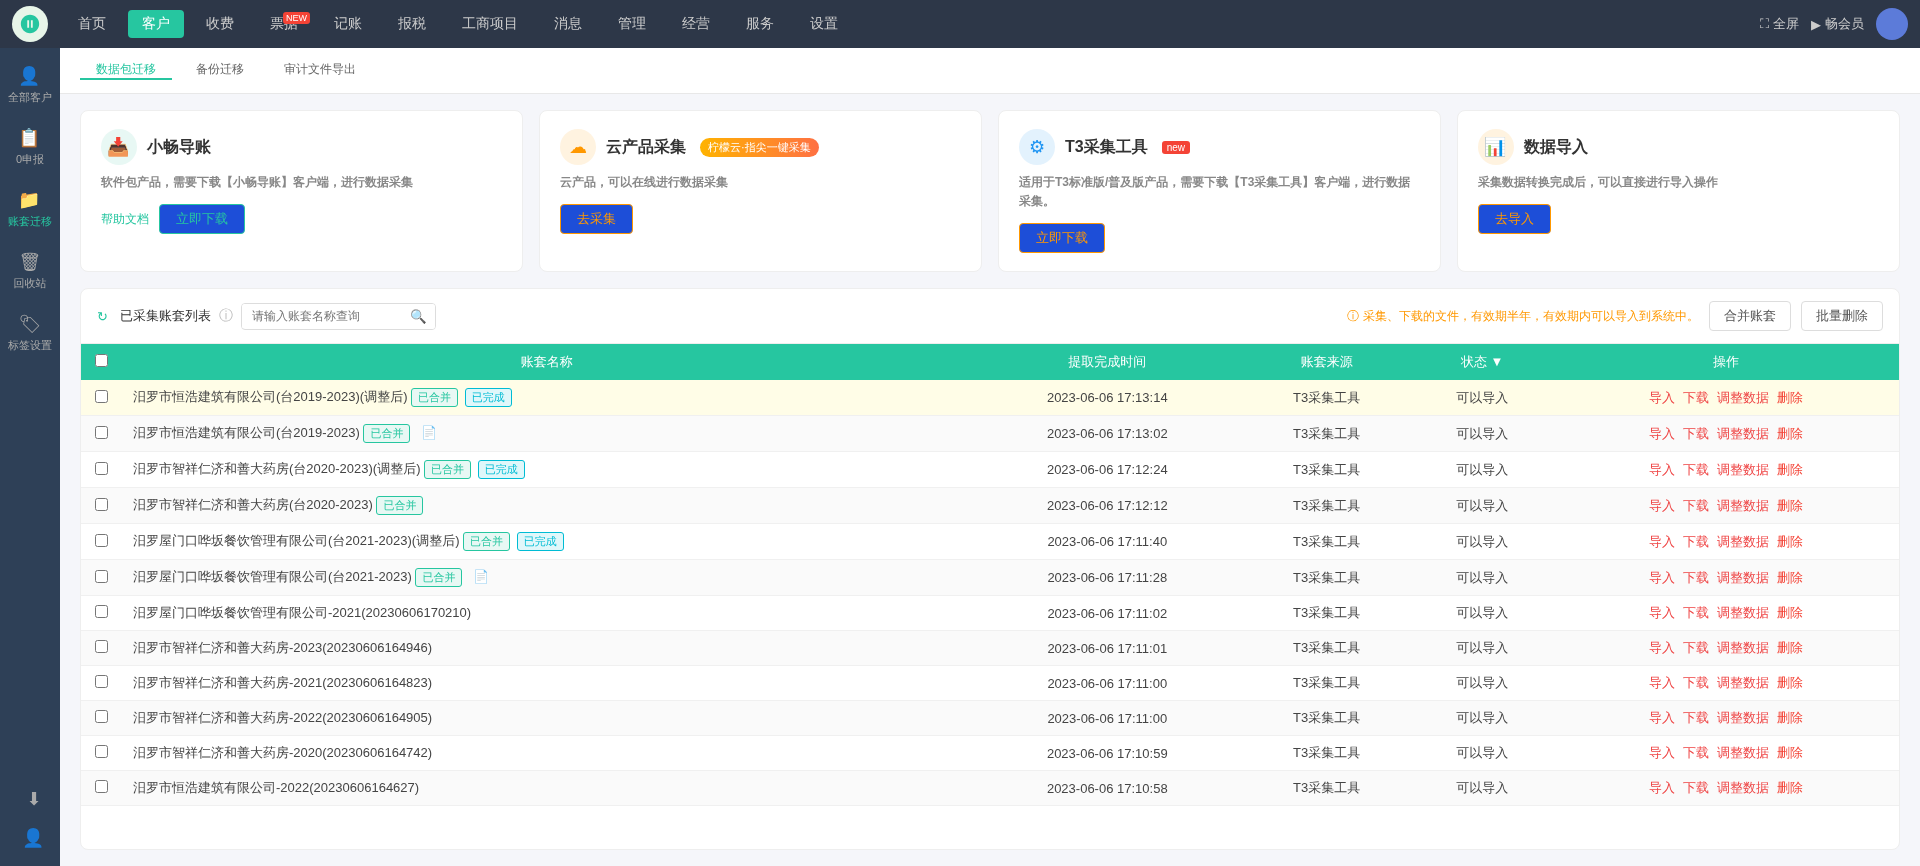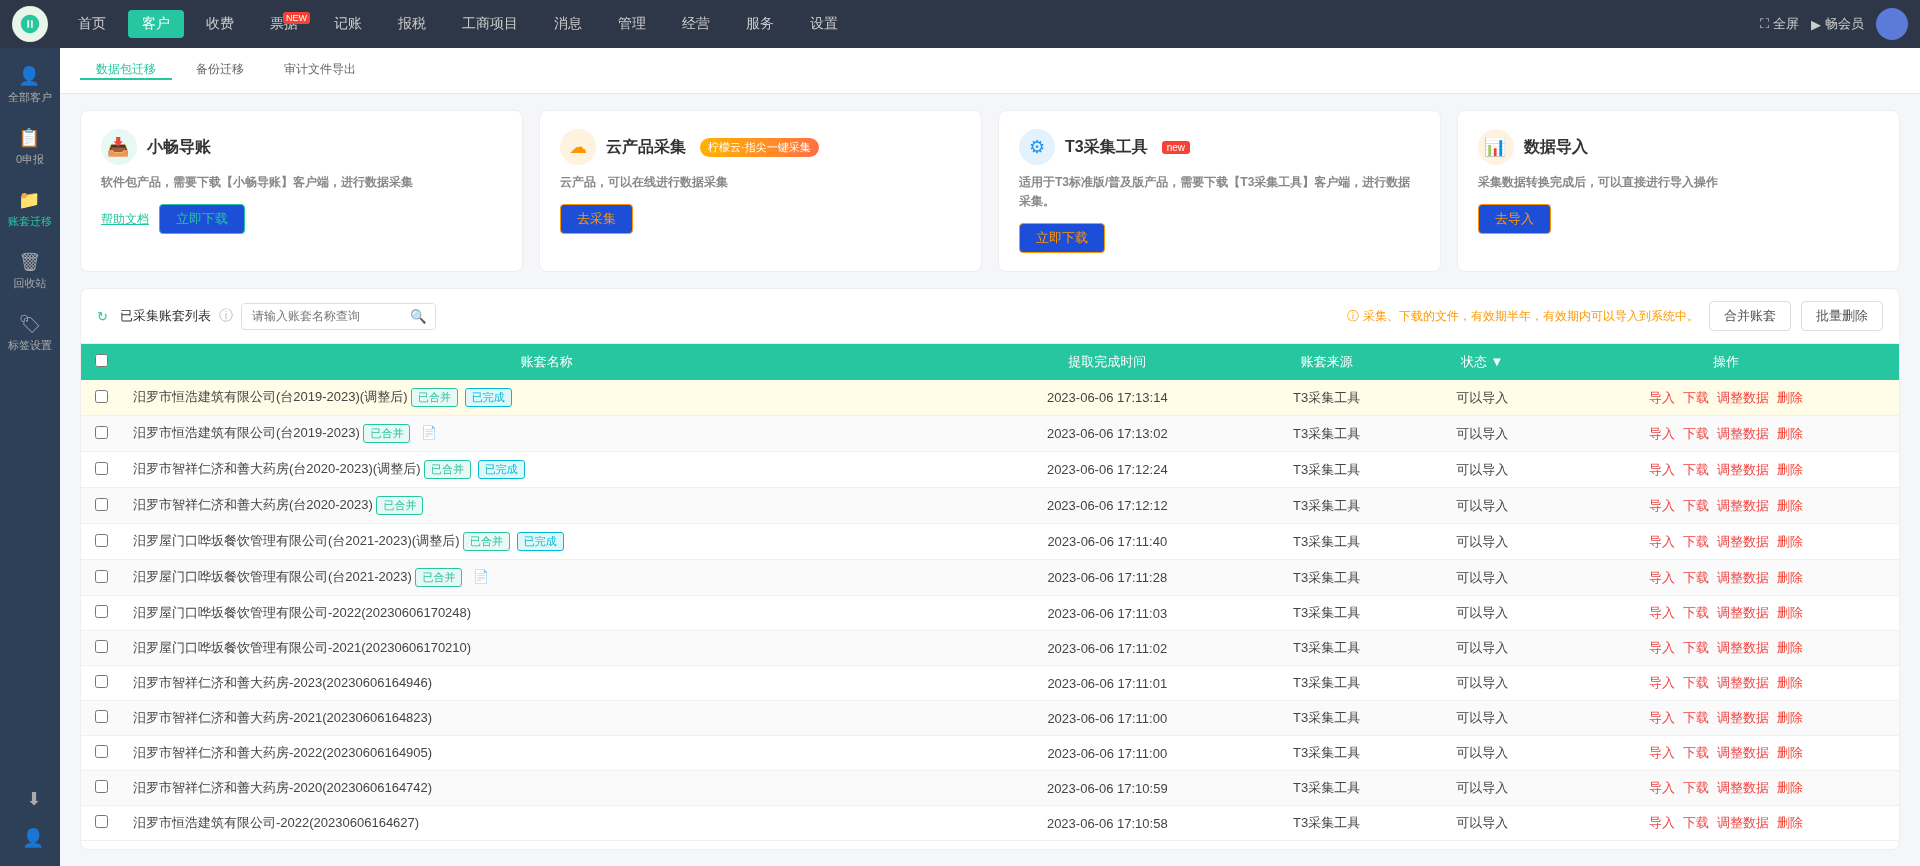--- a/index.html
+++ b/index.html
@@ -74,21 +74,21 @@
     .card-icon { width: 36px; height: 36px; border-radius: 50%; display: flex; align-items: center; justify-content: center; font-size: 18px; flex-shrink: 0; }
     .card-icon.green { background: #e8f8f4; color: #26c6a0; }
     .card-icon.orange { background: #fff3e0; color: #ff9800; }
     .card-icon.blue { background: #e3f2fd; color: #2196f3; }
     .card-icon.red-orange { background: #fff3e0; color: #ff5722; }
     .card-title { font-size: 16px; font-weight: 600; color: #333; }
     .card-badge { background: #f44336; color: #fff; font-size: 10px; padding: 1px 5px; border-radius: 3px; margin-left: 4px; }
     .card-badge.orange-badge { background: linear-gradient(90deg, #ffb300, #ff7043); color: #fff; font-size: 11px; padding: 2px 8px; border-radius: 12px; }
     .card-desc { color: #888; font-size: 12px; line-height: 1.6; font-weight: bold; }
     .card-links { display: flex; gap: 10px; align-items: center; margin-top: 4px; }
-    .link-text { color: #26c6a0; font-size: 12px; cursor: pointer; text-decoration: underline; }
+    .link-text { color: #26c6a0; font-size: 12px; cursor: pointer; }
     .card-btn {
       border: 1px solid #ff9800; color: #ff9800; background: #1d4ed8; padding: 5px 16px; border-radius: 4px;
       cursor: pointer; font-size: 13px; white-space: nowrap;
     }
     .card-btn.teal { border-color: #26c6a0; color: #26c6a0; }
 
     
     .table-section { background: #fff; border-radius: 8px; flex: 1; display: flex; flex-direction: column; border: 1px solid #eee; }
     .table-toolbar {
       display: flex; align-items: center; padding: 12px 16px; border-bottom: 1px solid #eee; gap: 10px;
@@ -335,28 +335,20 @@
                 <tr>
                   <td><input type="checkbox" style=""></td>
                   <td>汨罗屋门口哗坂餐饮管理有限公司(台2021-2023) <span class="badge-pill badge-green">已合并</span> <span class="file-icon">📄</span></td>
                   <td>2023-06-06 17:11:28</td>
                   <td>T3采集工具</td>
                   <td class="status-ok">可以导入</td>
                   <td><span class="op-link">导入</span><span class="op-link">下载</span><span class="op-link">调整数据</span><span class="op-link red">删除</span></td>
                 </tr>
                 <tr>
                   <td><input type="checkbox" style=""></td>
-                  <td>汨罗屋门口哗坂餐饮管理有限公司-2022(20230606170248)</td>
-                  <td>2023-06-06 17:11:03</td>
-                  <td>T3采集工具</td>
-                  <td class="status-ok">可以导入</td>
-                  <td><span class="op-link">导入</span><span class="op-link">下载</span><span class="op-link">调整数据</span><span class="op-link red">删除</span></td>
-                </tr>
-                <tr>
-                  <td><input type="checkbox" style=""></td>
                   <td>汨罗屋门口哗坂餐饮管理有限公司-2021(20230606170210)</td>
                   <td>2023-06-06 17:11:02</td>
                   <td>T3采集工具</td>
                   <td class="status-ok">可以导入</td>
                   <td><span class="op-link">导入</span><span class="op-link">下载</span><span class="op-link">调整数据</span><span class="op-link red">删除</span></td>
                 </tr>
                 <tr>
                   <td><input type="checkbox" style=""></td>
                   <td>汨罗市智祥仁济和善大药房-2023(20230606164946)</td>
                   <td>2023-06-06 17:11:01</td>

